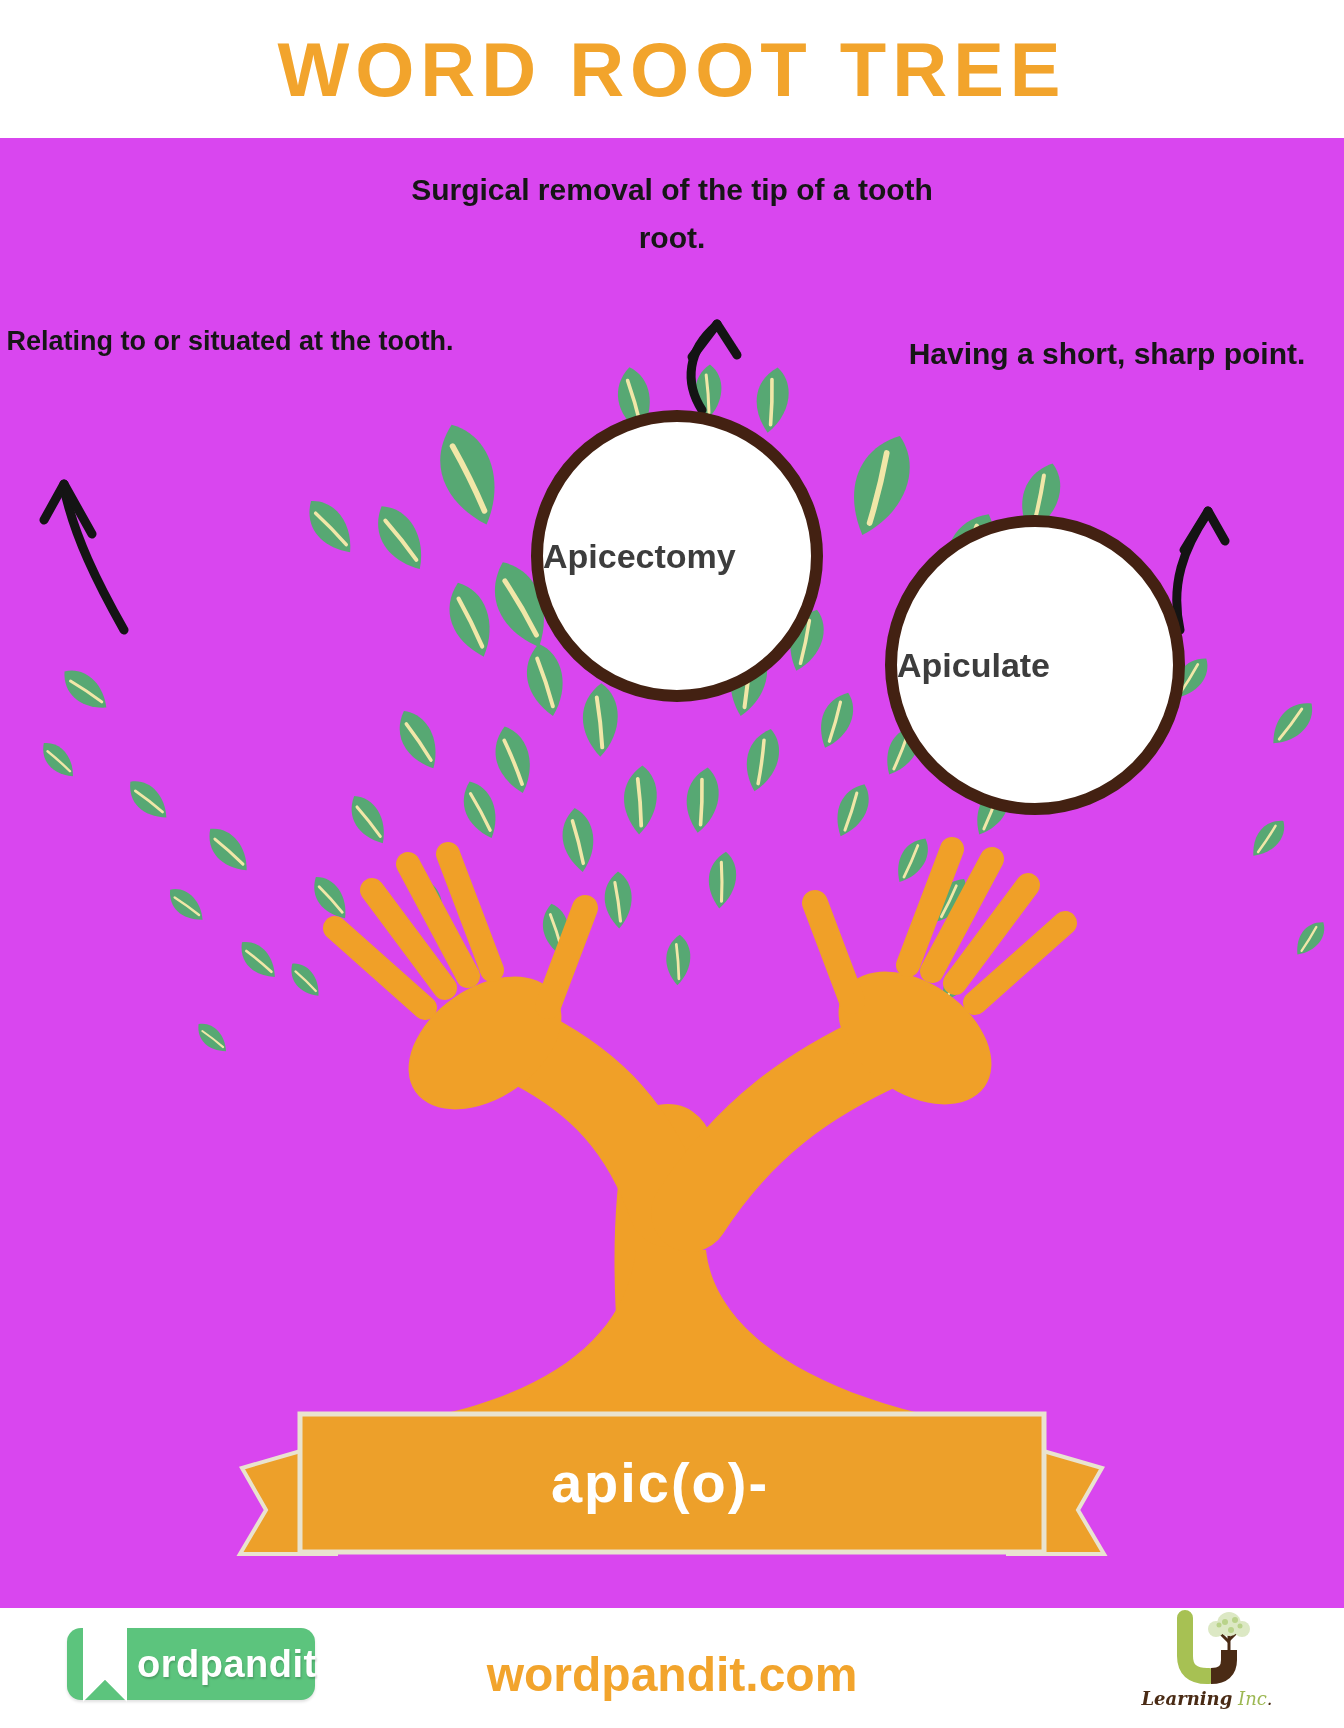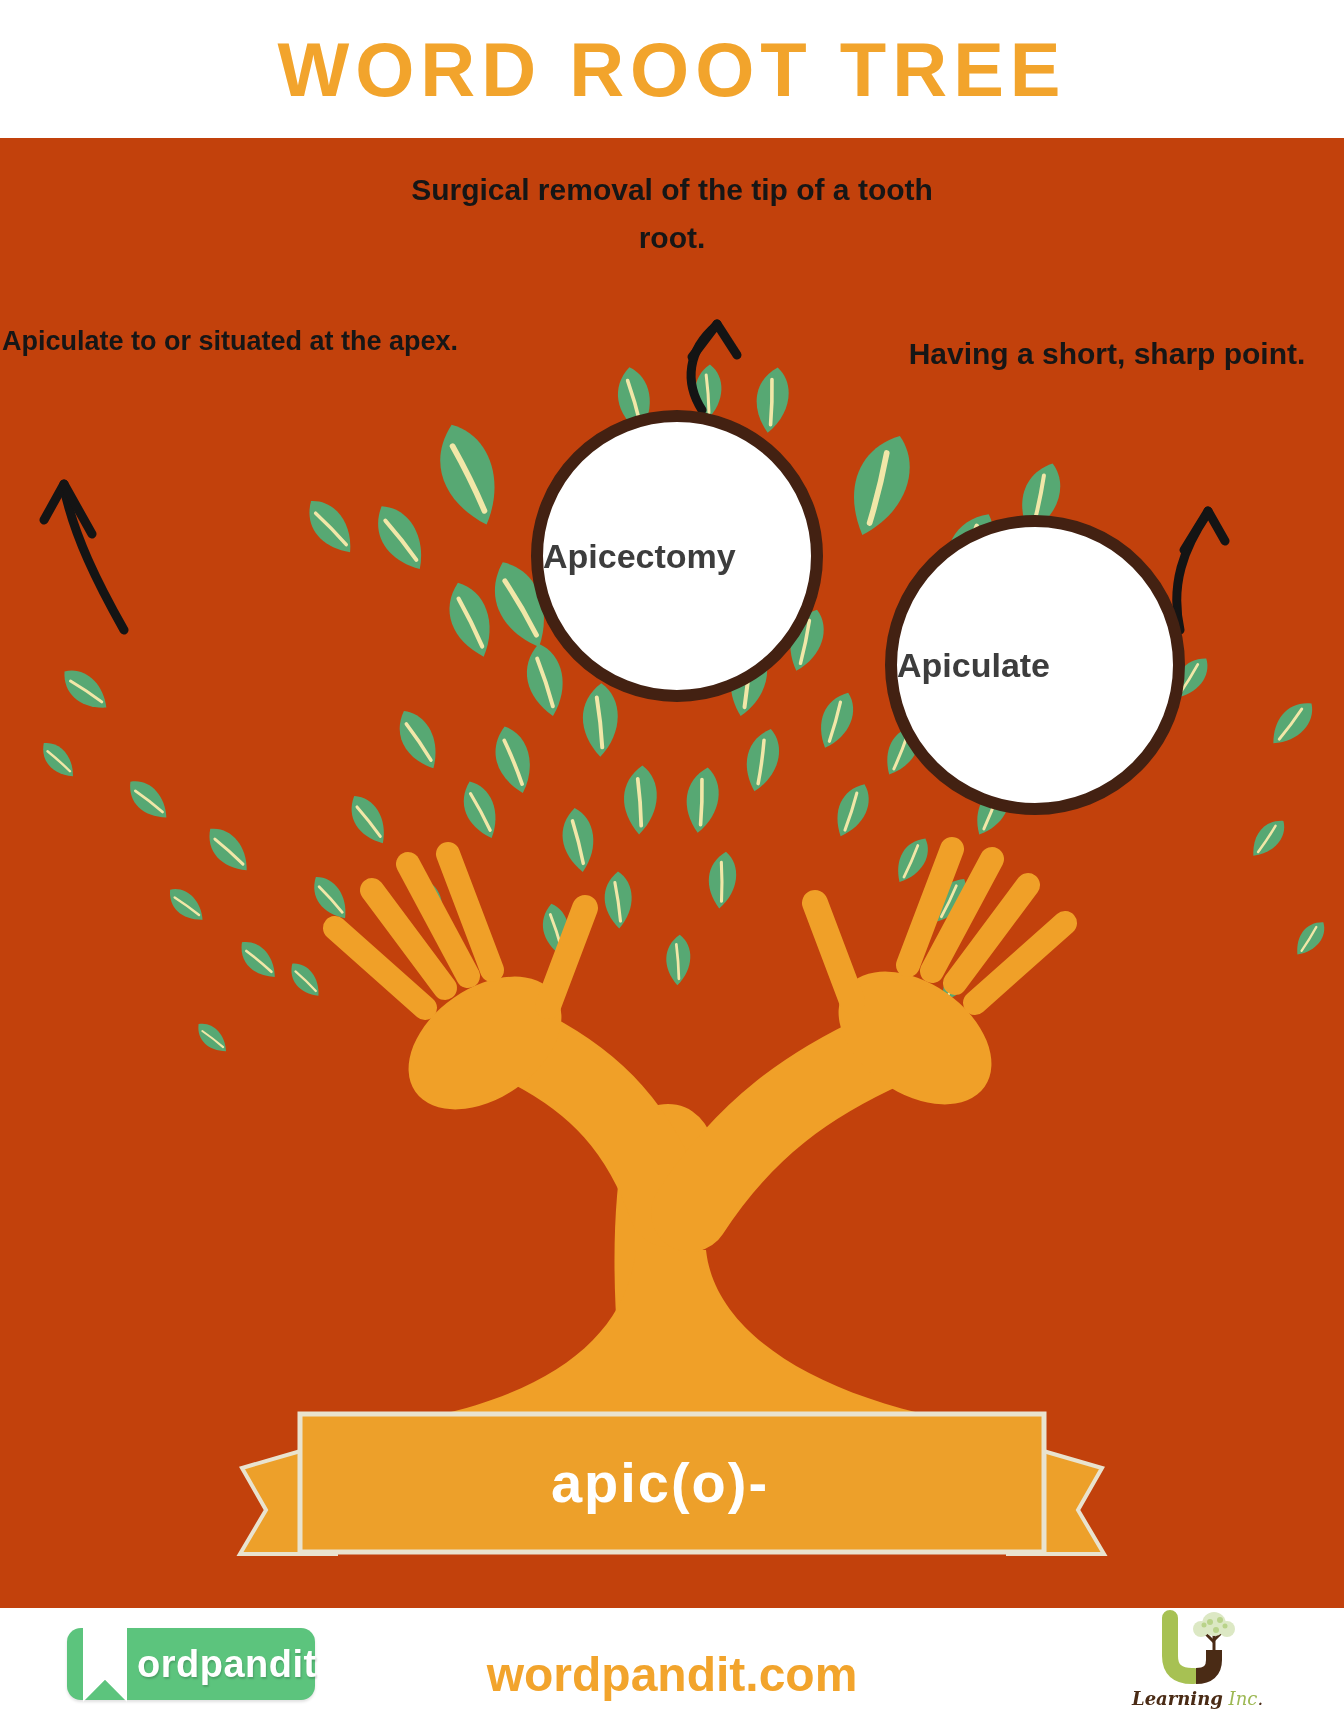--- a/index.html
+++ b/index.html
@@ -2,21 +2,21 @@
 <html><head>
 <meta charset="utf-8">
 <style>
   html,body{margin:0;padding:0;background:#ffffff;}
   .page{position:relative;width:1344px;height:1728px;background:#ffffff;overflow:hidden;
         font-family:"Liberation Sans", sans-serif;}
   
   .titlebar{height:138px;display:flex;align-items:center;justify-content:center;background:#ffffff;}
   .titlebar h1{margin:0;font-size:76px;font-weight:900;letter-spacing:6px;color:#F2A42C;}
   
-  .canvas{position:relative;width:1344px;height:1470px;background:#c2410c;overflow:hidden;}
+  .canvas{position:relative;width:1344px;height:1470px;background:#d946ef;overflow:hidden;}
   .art{position:absolute;left:0;top:0;}
   .def{position:absolute;font-weight:700;color:#161616;text-align:center;line-height:1.6;z-index:3;}
   .def-top{left:392px;top:28px;width:560px;font-size:30px;}
   .def-left{left:0px;top:182px;width:460px;font-size:27px;}
   .def-right{left:874px;top:192px;width:466px;font-size:30px;}
   .word-circle{position:absolute;box-sizing:border-box;background:#ffffff;border:12px solid #432112;
                border-radius:50%;display:flex;align-items:center;justify-content:flex-start;
                font-weight:700;color:#3D3D3D;z-index:2;}
   .c-apical{left:115px;top:394px;width:300px;height:300px;font-size:38px;}
   .c-apicectomy{left:531px;top:272px;width:292px;height:292px;font-size:34px;}
@@ -28,21 +28,21 @@
   .wp-logo{position:absolute;left:67px;top:20px;width:248px;height:72px;background:#5CC47D;
            border-radius:14px;box-shadow:0 2px 3px rgba(0,0,0,0.12);}
   .bookmark{position:absolute;left:16px;top:-12px;width:44px;height:86px;background:#ffffff;
             clip-path:polygon(0 0,100% 0,100% 100%,50% 74%,0 100%);
             filter:drop-shadow(2px 2px 1px rgba(0,0,0,0.18));}
   .wp-logo-text{position:absolute;left:70px;top:50%;transform:translateY(-50%);
                 font-size:38px;font-weight:800;color:#ffffff;letter-spacing:0.5px;
                 text-shadow:1px 2px 2px rgba(0,0,0,0.18);}
   .site{position:absolute;left:0;right:0;top:32px;text-align:center;
         font-size:48px;font-weight:800;color:#F2A42C;margin-top:7px;}
-  .learning{position:absolute;right:62px;top:2px;width:150px;}
+  .learning{position:absolute;right:62px;top:2px;width:150px;text-align:center;}
   .learning-text{font-family:"DejaVu Serif", serif;font-style:italic;font-size:18px;margin-top:-4px;}
   .learning-text .ln{color:#4A2B15;font-weight:700;}
   .learning-text .li{color:#9DB853;}
   .learning-text .lp{color:#4A2B15;}
 </style>
 </head>
 <body>
 
 <div class="page">
 
@@ -164,21 +164,21 @@
         </g>
         <g>
           <path d="M 1180 492 C 1170 446 1184 410 1207 376"></path>
           <path d="M 1208 373 L 1184 412"></path>
             <path d="M 1208 373 L 1225 403"></path>
         </g>
       </g>
     </svg>
 
     <div class="def def-top">Surgical removal of the tip of a tooth root.</div>
-    <div class="def def-left">Apiculate to or situated at the apex.</div>
+    <div class="def def-left">Relating to or situated at the tooth.</div>
     <div class="def def-right">Having a short, sharp point.</div>
 
     <div class="word-circle c-apicectomy">
       <span>Apicectomy</span>
     </div>
     <div class="word-circle c-apiculate">
       <span>Apiculate</span>
     </div>
 
     <div class="ribbon-label">apic(o)-</div>

